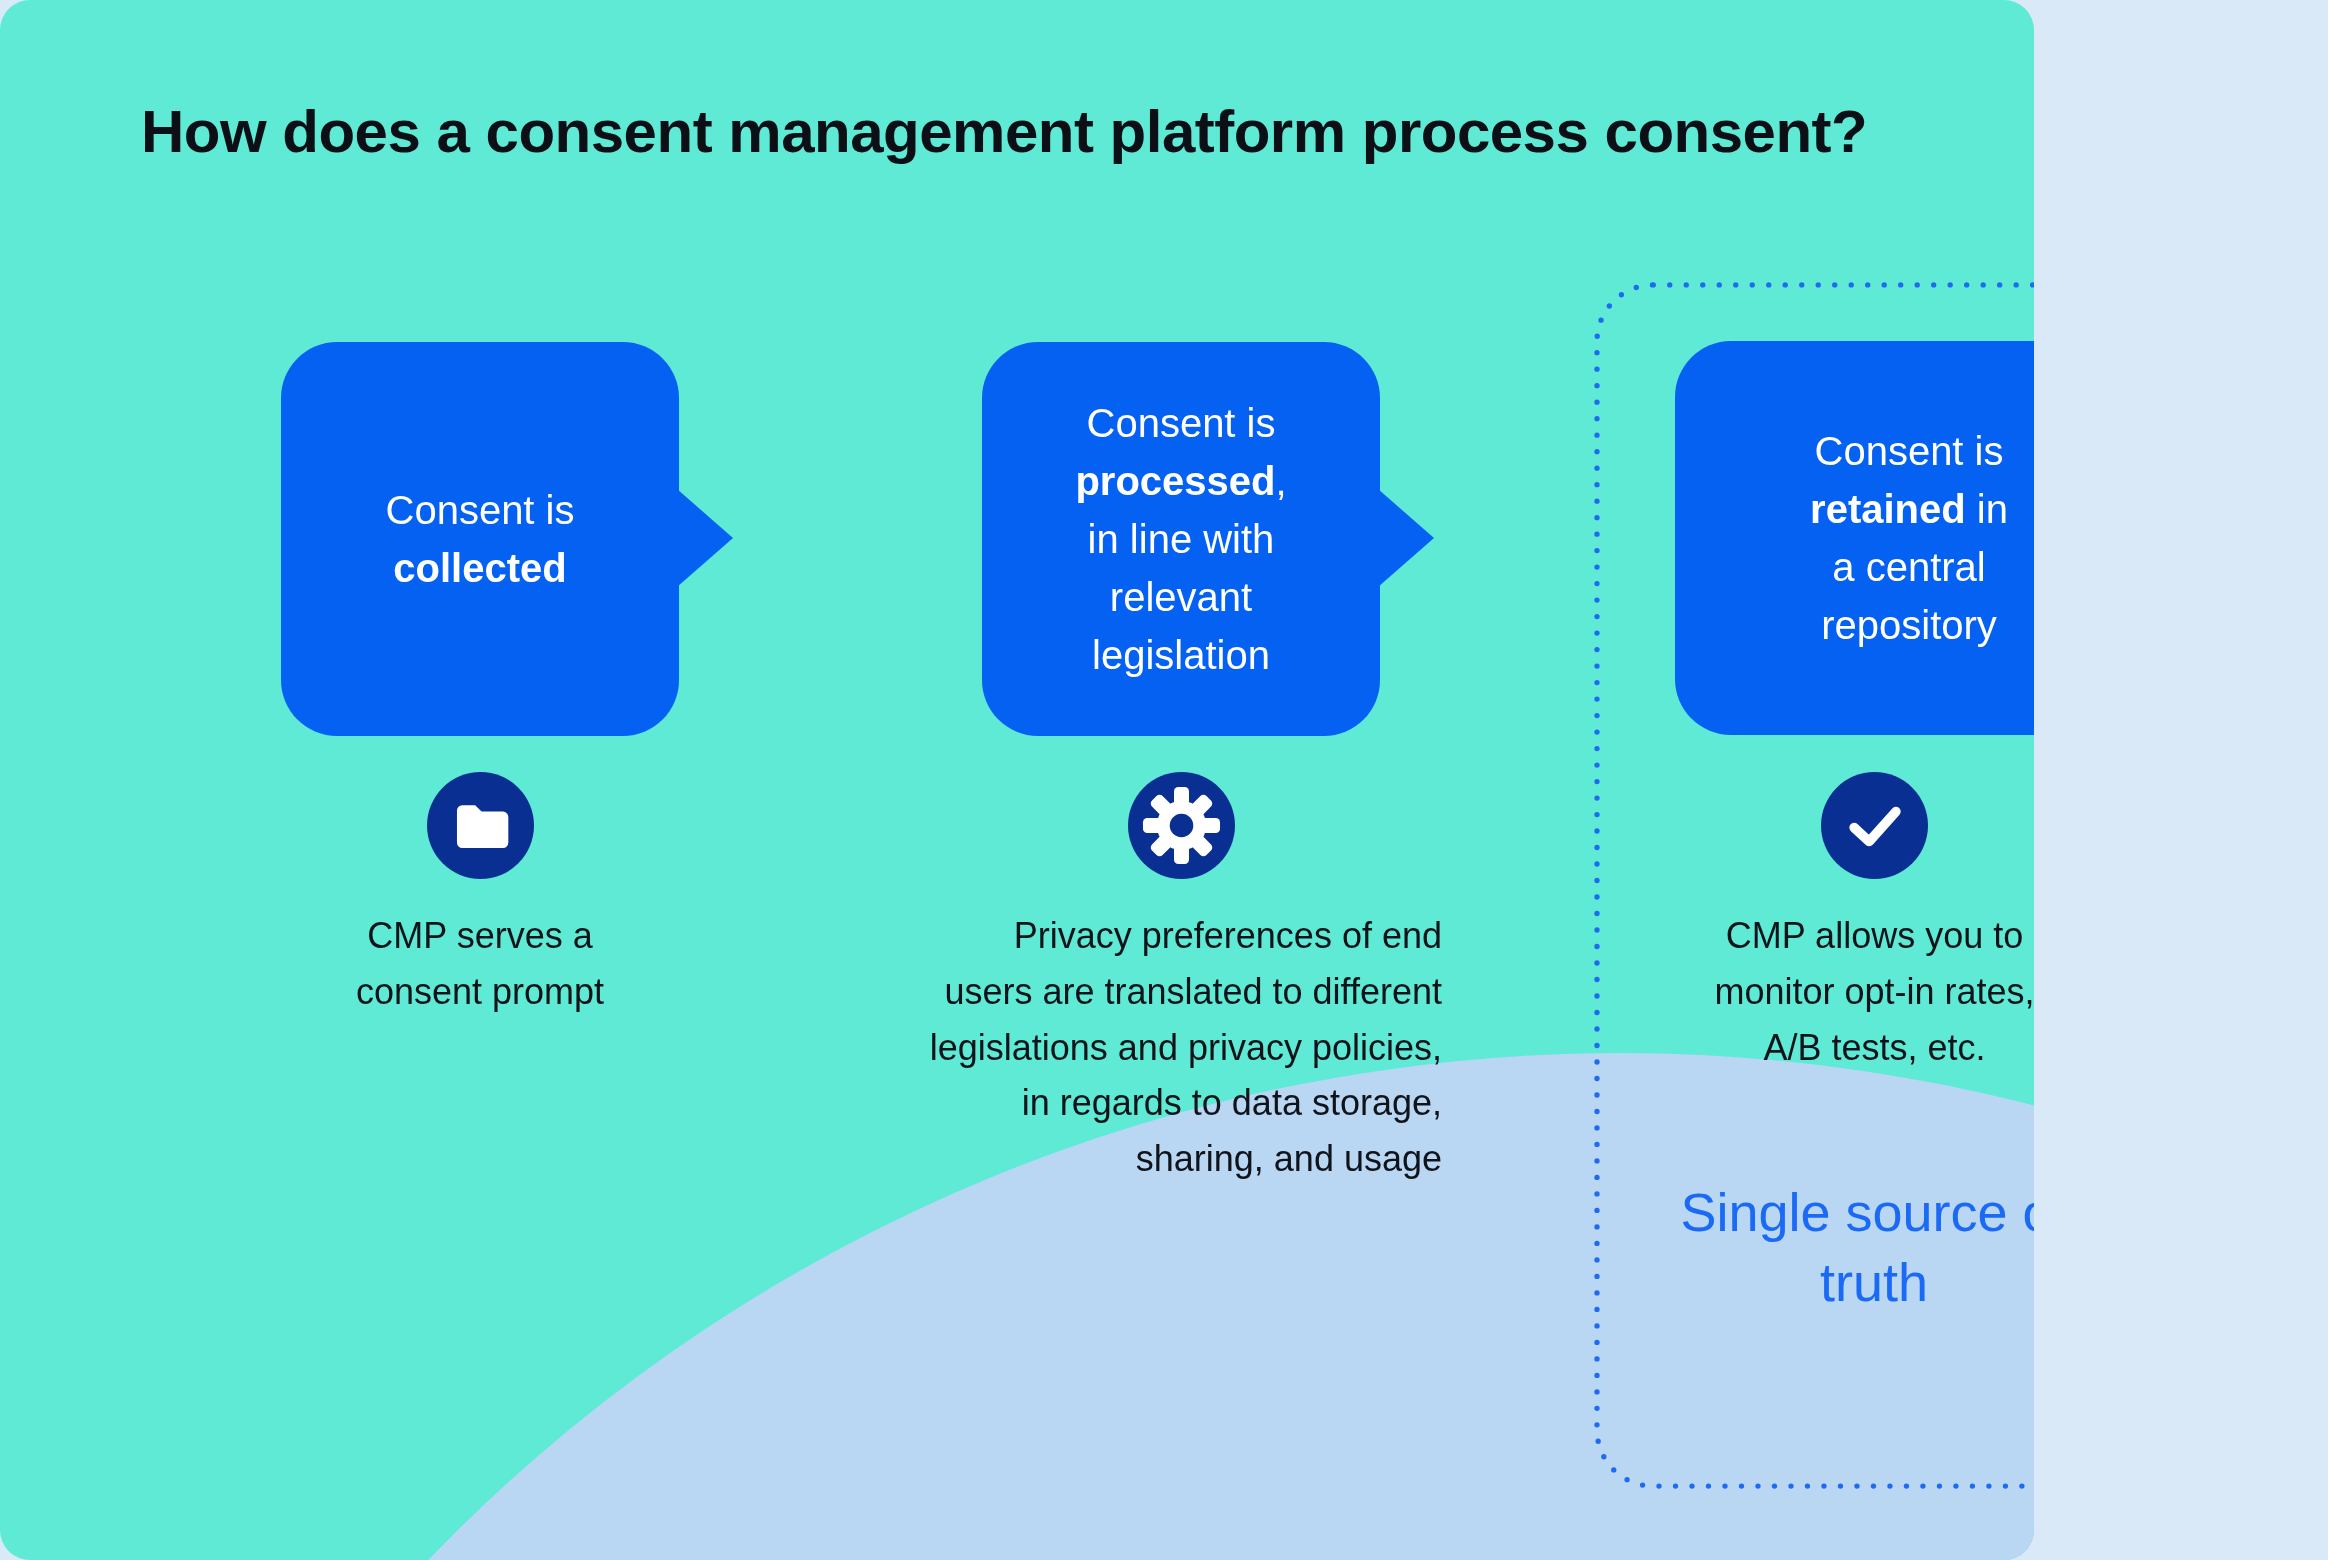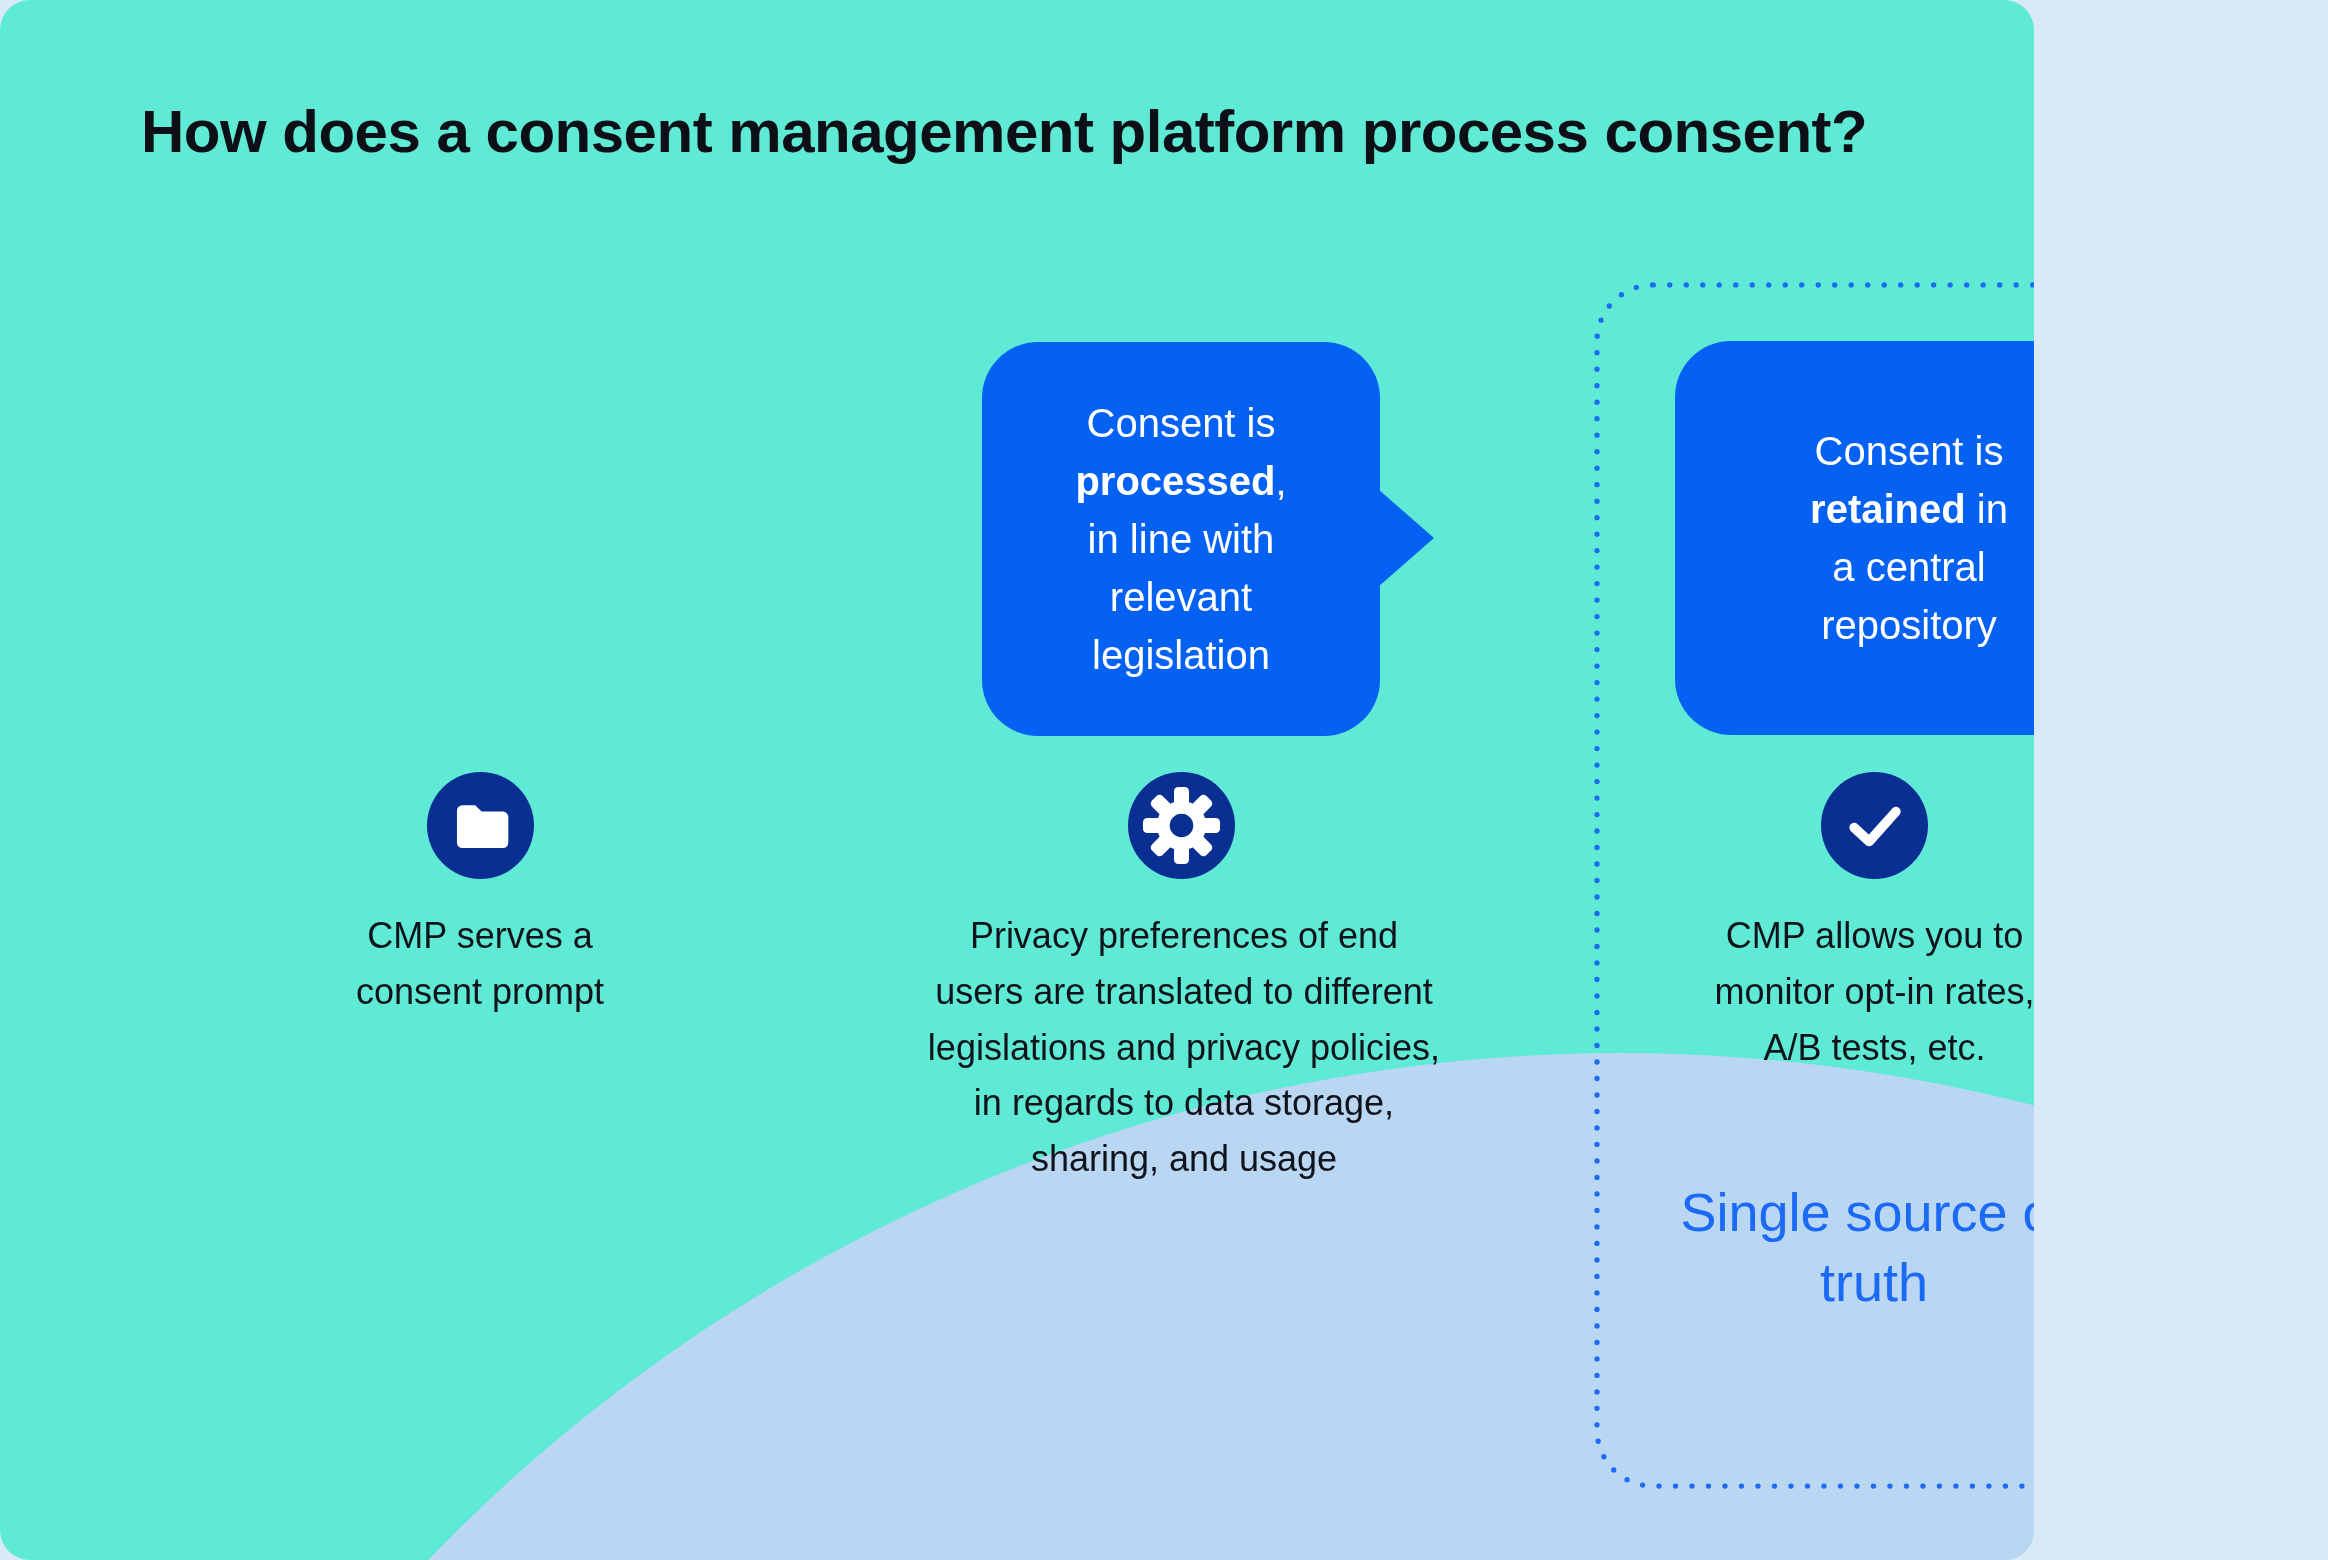--- a/index.html
+++ b/index.html
@@ -40,41 +40,45 @@
   .dotted-box > svg.frame{position:absolute;left:0;top:0;}
   .highlight{
     position:absolute;left:53px;top:862px;width:456px;text-align:center;
   }
   .highlight-heading{
     font-size:54px;font-weight:normal;color:#1b6af5;line-height:1.3;margin-top:34px;
   }
   .highlight-body{
     margin:5.8px auto 0;max-width:349px;font-size:37px;line-height:1.5;color:#10141a;
   }
-  .cap2{left:926px;width:516px;}
+  .cap2{left:926px;width:516px;text-align:right;}
   .cap1{left:315px;width:330px;}
 </style>
 </head>
 <body>
 
 <div class="canvas">
 
   <div class="bg-curve"></div>
 
   <div class="layer">
 
     <div class="title">How does a consent management platform process consent?</div>
 
     <div class="logo">
       <svg viewBox="0 0 100 100" width="101" height="101">
         <circle cx="50" cy="50" r="50" fill="#0c0f13"></circle>
         <path d="M22 57 C 13 62, 15 73, 26 70 C 35 67, 38 57, 44 47 L 56 27 L 66 62 C 68 69, 61 71, 56 64" fill="none" stroke="#ffffff" stroke-width="10" stroke-linecap="round" stroke-linejoin="round"></path>
       </svg>
     </div>
 
+    <div class="bubble" style="left:281px;top:342px;">
+      <div class="bubble-text"><span>Consent is </span><b>collected</b><span></span></div>
+      <div class="tail"></div>
+    </div>
 
     <div class="badge" style="left:427px;top:772px;">
       <svg viewBox="0 0 100 100" width="107" height="107">
         <circle cx="50" cy="50" r="50" fill="#0a2f93"></circle>
         <path d="M28 36 a5 5 0 0 1 5 -5 h12 l6 6 h20 a5 5 0 0 1 5 5 v24 a5 5 0 0 1 -5 5 h-38 a5 5 0 0 1 -5 -5 z" fill="#ffffff"></path>
       </svg>
     </div>
 
     <div class="caption cap1">CMP serves a consent prompt</div>
 

